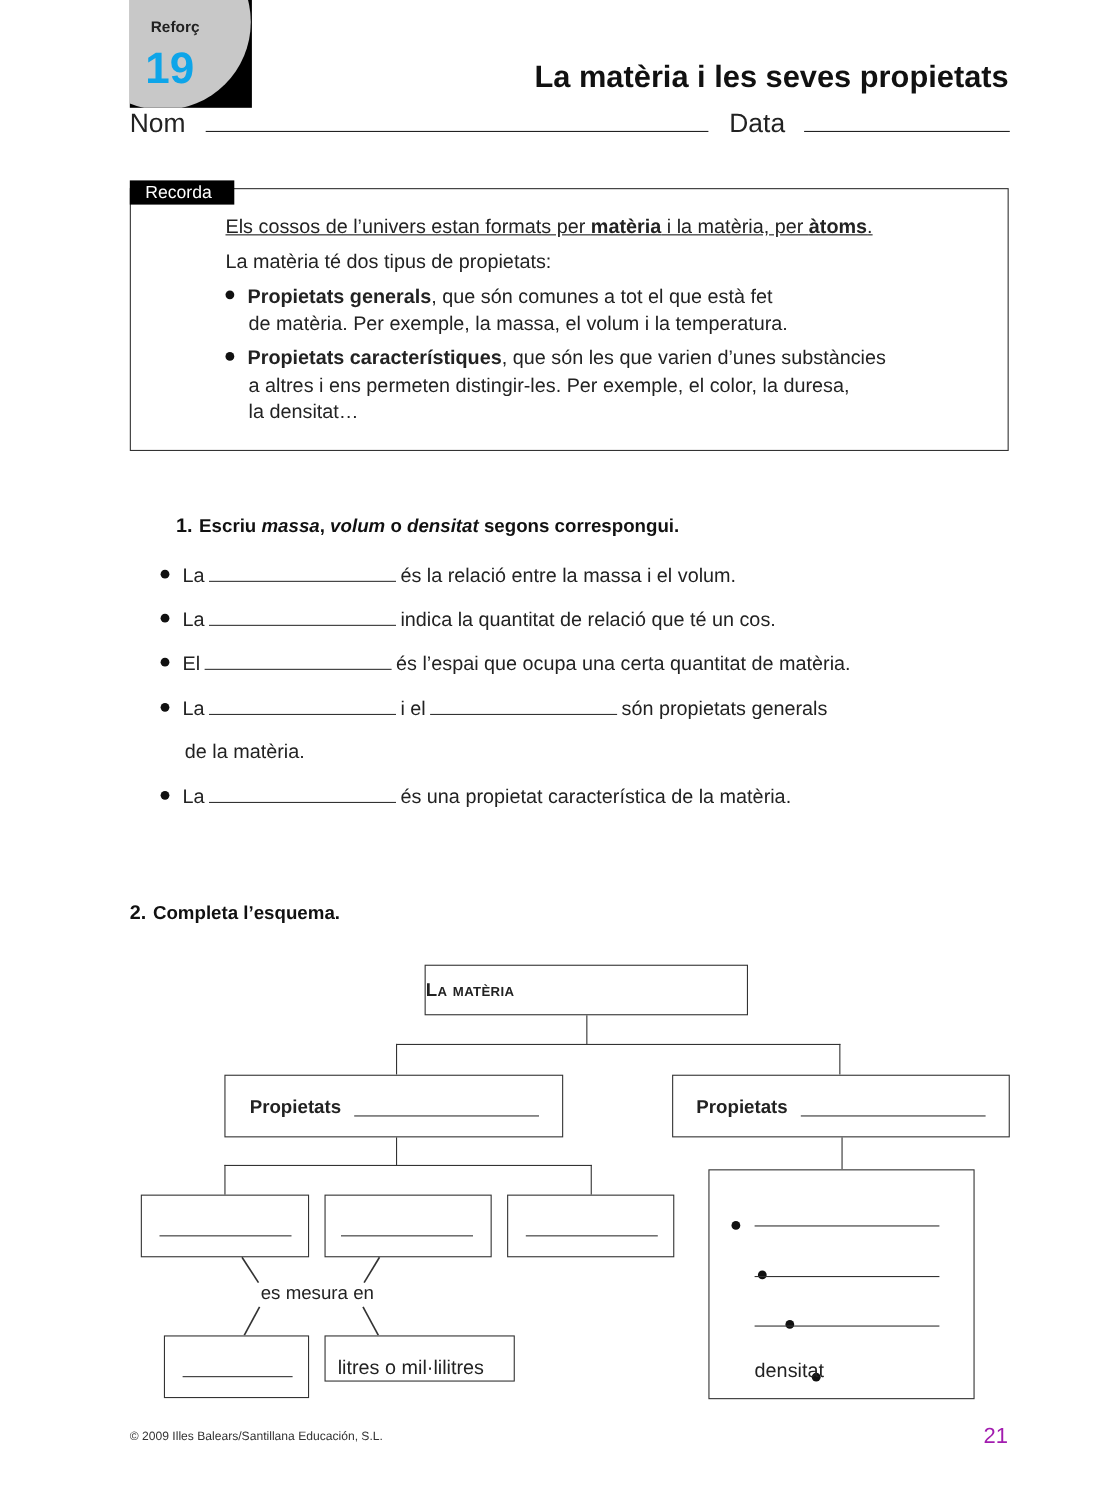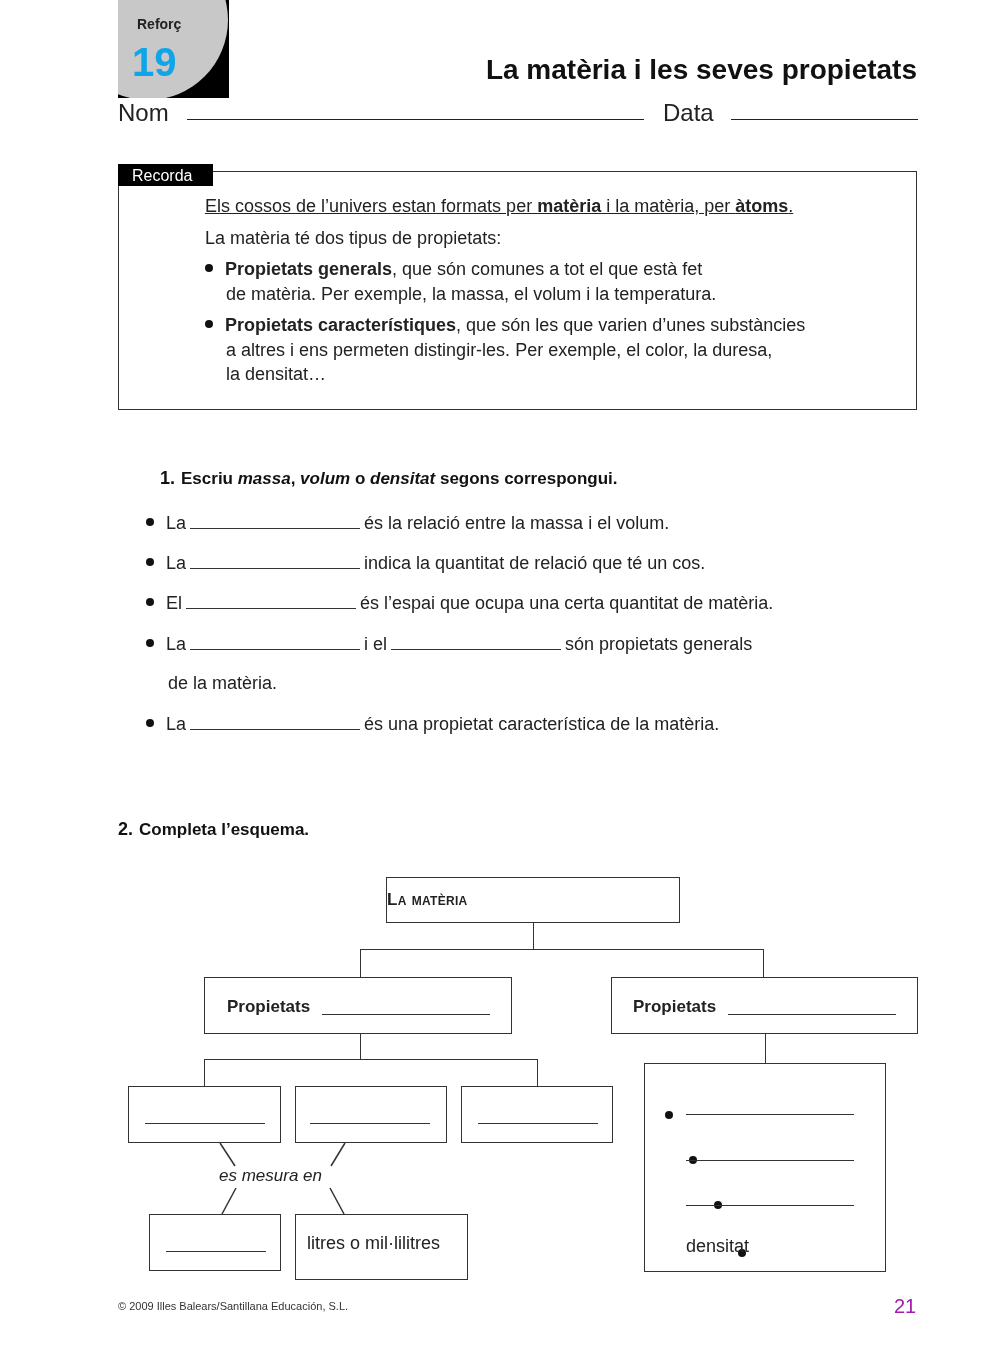--- a/index.html
+++ b/index.html
@@ -131,26 +131,26 @@
 <div class="abs box" style="left:461px;top:1086px;width:152px;height:57px;">
   <div class="abs dline" style="left:16px;top:36px;width:120px;"></div>
 </div>
 
 <svg class="abs" style="left:0;top:0;" width="1000" height="1356">
   <line x1="220" y1="1143" x2="235" y2="1166" stroke="#333" stroke-width="1.5"></line>
   <line x1="345" y1="1143" x2="331" y2="1166" stroke="#333" stroke-width="1.5"></line>
   <line x1="236" y1="1188" x2="222" y2="1214" stroke="#333" stroke-width="1.5"></line>
   <line x1="330" y1="1188" x2="344" y2="1214" stroke="#333" stroke-width="1.5"></line>
 </svg>
-<div class="abs diag-text" style="left:219px;top:1166px;font-style:italic;">es mesura en</div>
+<div class="abs diag-text" style="left:237px;top:1166px;">es mesura en</div>
 
 <div class="abs box" style="left:149px;top:1214px;width:132px;height:57px;">
   <div class="abs dline" style="left:16px;top:36px;width:100px;"></div>
 </div>
-<div class="abs box" style="left:295px;top:1214px;width:173px;height:66px;padding-left:24px;">
+<div class="abs box" style="left:295px;top:1214px;width:173px;height:42px;padding-left:24px;">
   <span class="abs diag-text" style="left:11px;top:18px;font-size:18px;">litres o mil·lilitres</span>
 </div>
 
 <div class="abs vline" style="left:765px;top:1034px;height:29px;"></div>
 <div class="abs box" style="left:644px;top:1063px;width:242px;height:209px;">
   <span class="abs dot" style="left:20px;top:41px;"></span>
   <div class="abs dline" style="left:41px;top:50px;width:168px;"></div>
   <span class="abs dot" style="left:20px;top:86px;"></span>
   <div class="abs dline" style="left:41px;top:96px;width:168px;"></div>
   <span class="abs dot" style="left:20px;top:131px;"></span>

